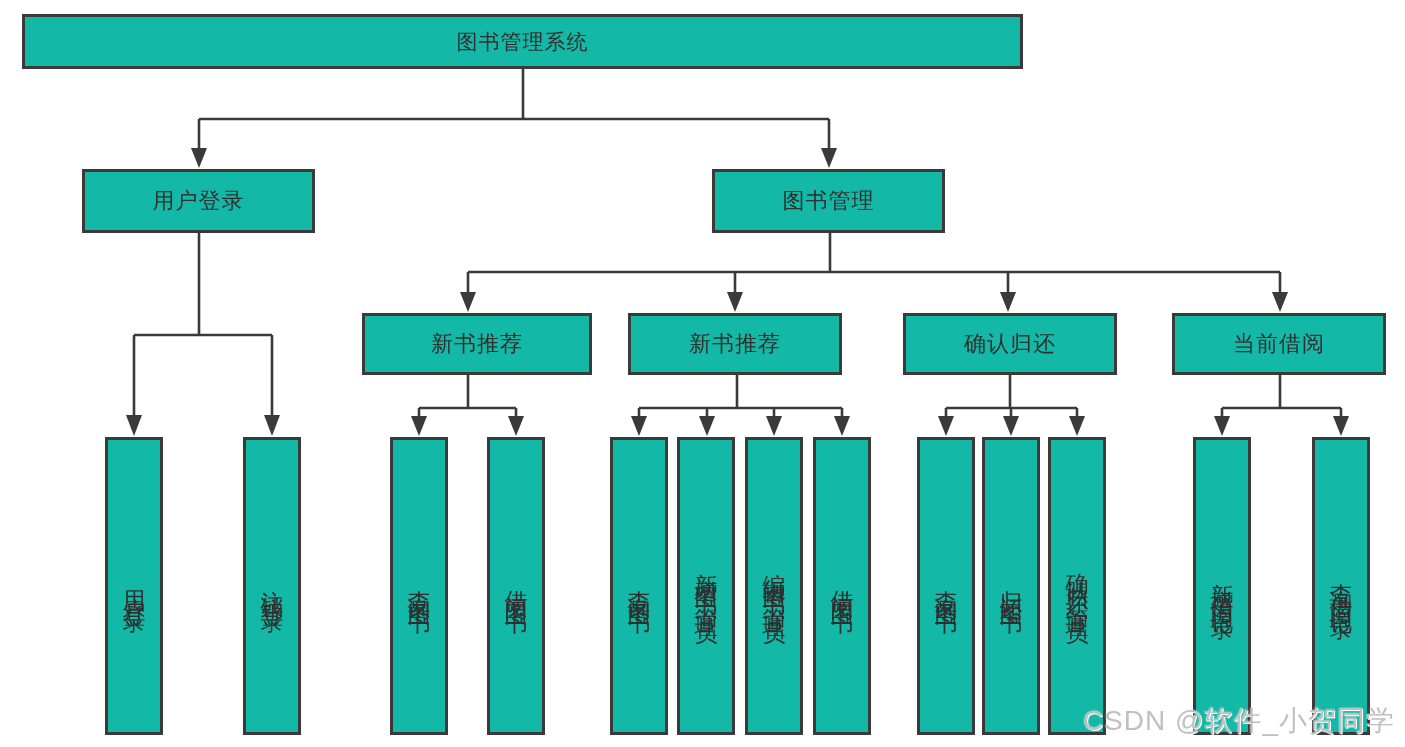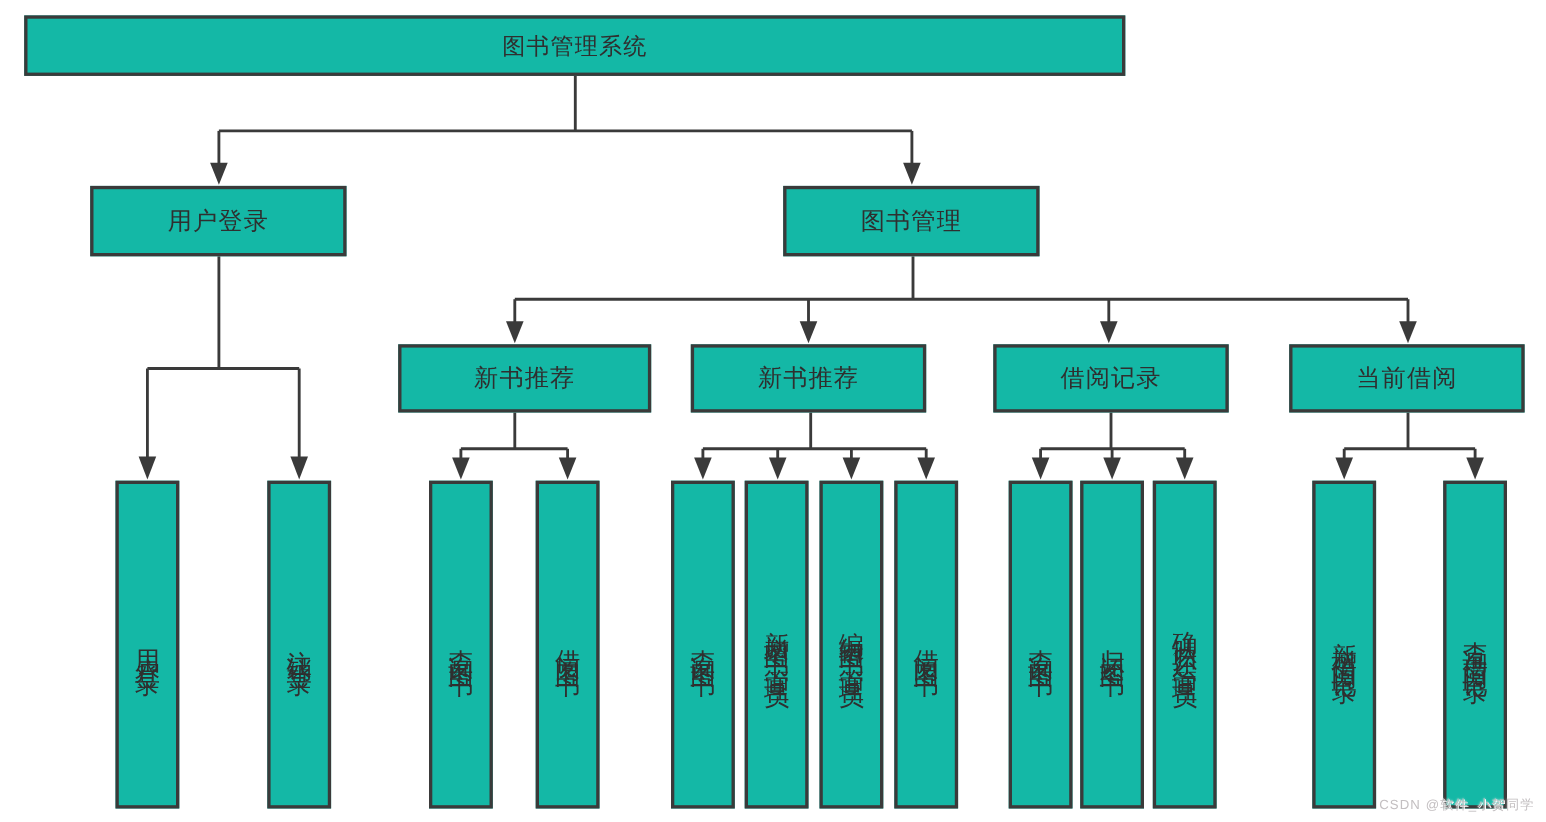--- a/index.html
+++ b/index.html
@@ -32,21 +32,21 @@
     text-orientation:mixed;
     font-size:23px;
     letter-spacing:7px;
     color:var(--text);
     line-height:1;
     white-space:nowrap;
   }
   .watermark{
     position:absolute;
     right:10px;bottom:7px;
-    font-size:12px;
+    font-size:28px;
     color:#c3bfc1;
     text-shadow:0 0 2px #ffffff,1px 1px 0 #ffffff;
     letter-spacing:1px;
     pointer-events:none;
   }
 </style>
 </head>
 <body>
 
 <div id="stage">
@@ -135,21 +135,21 @@
     <span>图书管理</span>
   </div>
 
   <div class="node hlabel" style="left:362px;top:313px;width:230px;height:62px;font-family:Liberation Serif, serif;">
     <span>新书推荐</span>
   </div>
   <div class="node hlabel" style="left:628px;top:313px;width:214px;height:62px;">
     <span>新书推荐</span>
   </div>
   <div class="node hlabel" style="left:903px;top:313px;width:214px;height:62px;">
-    <span>借阅记录</span>
+    <span>确认归还</span>
   </div>
   <div class="node hlabel" style="left:1172px;top:313px;width:214px;height:62px;">
     <span>当前借阅</span>
   </div>
 
   <div class="node leaf" style="left:105px;top:437px;">
     <span class="vtext">用户登录</span>
   </div>
   <div class="node leaf" style="left:243px;top:437px;">
     <span class="vtext">注销登录</span>

